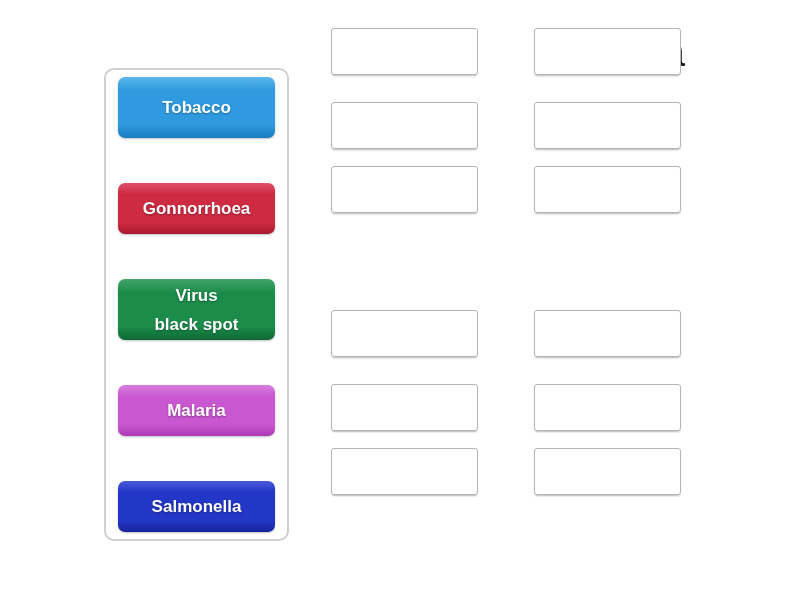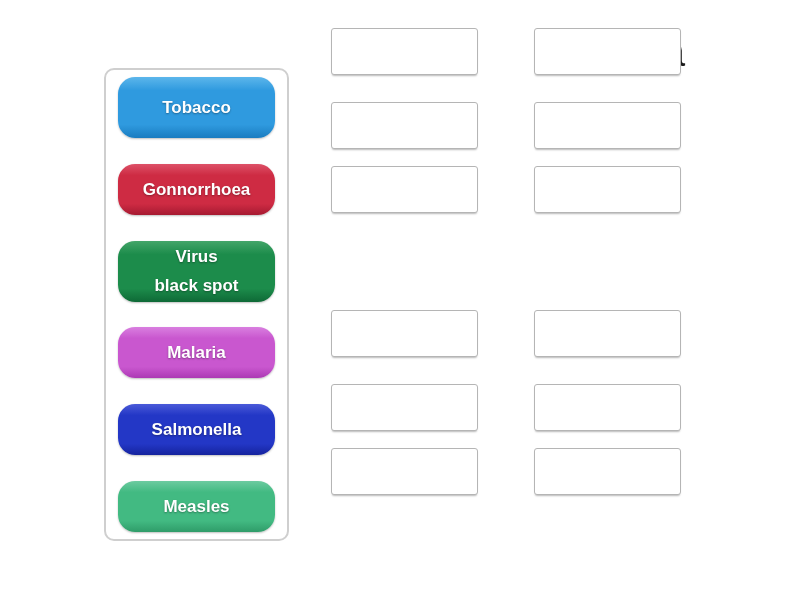--- a/index.html
+++ b/index.html
@@ -23,21 +23,21 @@
     padding: 7px 6px;
     box-sizing: content-box;
     display: flex;
     flex-direction: column;
     justify-content: space-between;
     align-items: center;
   }
   .tile {
     width: 157px;
     height: 51px;
-    border-radius: 17px;
+    border-radius: 7px;
     display: flex;
     flex-direction: column;
     justify-content: center;
     align-items: center;
     cursor: grab;
     background: linear-gradient(180deg,
       var(--light) 0%,
       var(--main) 22%,
       var(--main) 78%,
       var(--dark) 100%);
@@ -116,23 +116,20 @@
     </div>
 
     <div class="tile" style="--light: #d97fe0; --main: #c957cf; --dark: #ac39b4;">
       <div class="tile-line">Malaria</div>
     </div>
 
     <div class="tile" style="--light: #4a5ad8; --main: #2337c6; --dark: #15239e;">
       <div class="tile-line">Salmonella</div>
     </div>
 
-    <div class="tile" style="--light: #6ccba0; --main: #42ba82; --dark: #2f9c69;">
-      <div class="tile-line">Measles</div>
-    </div>
 
   </div>
 
   <section class="group col-left row-top">
     <h2 class="group-header">
         <span>Virus</span>
       </h2>
     <div class="slot"></div>
     <div class="slot"></div>
     <div class="slot"></div>

